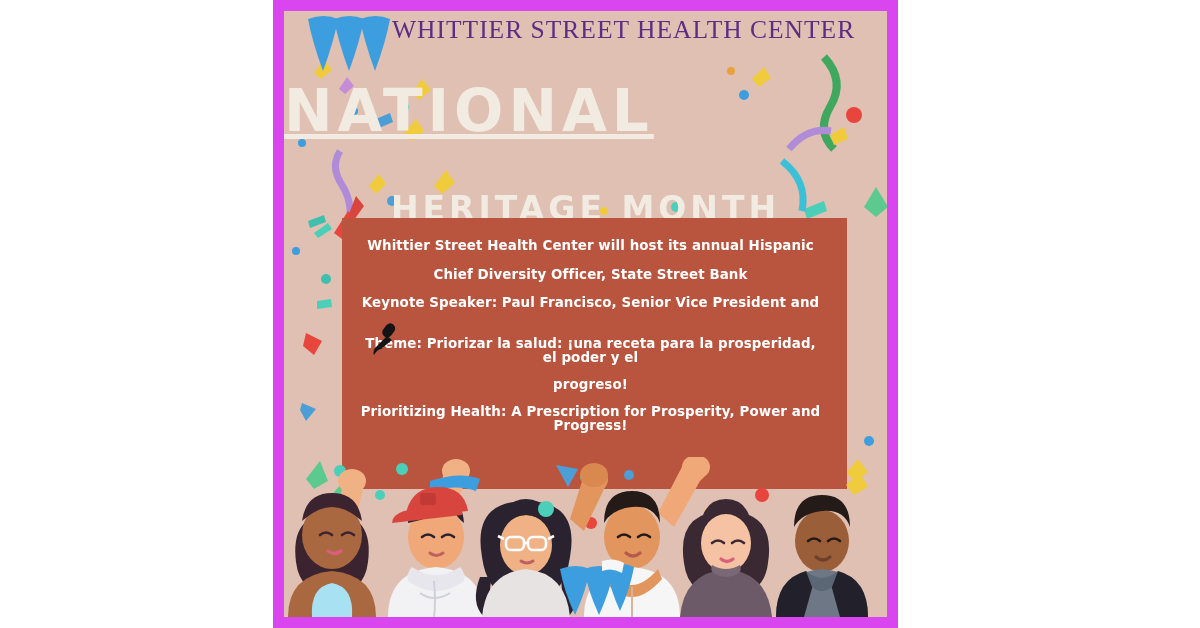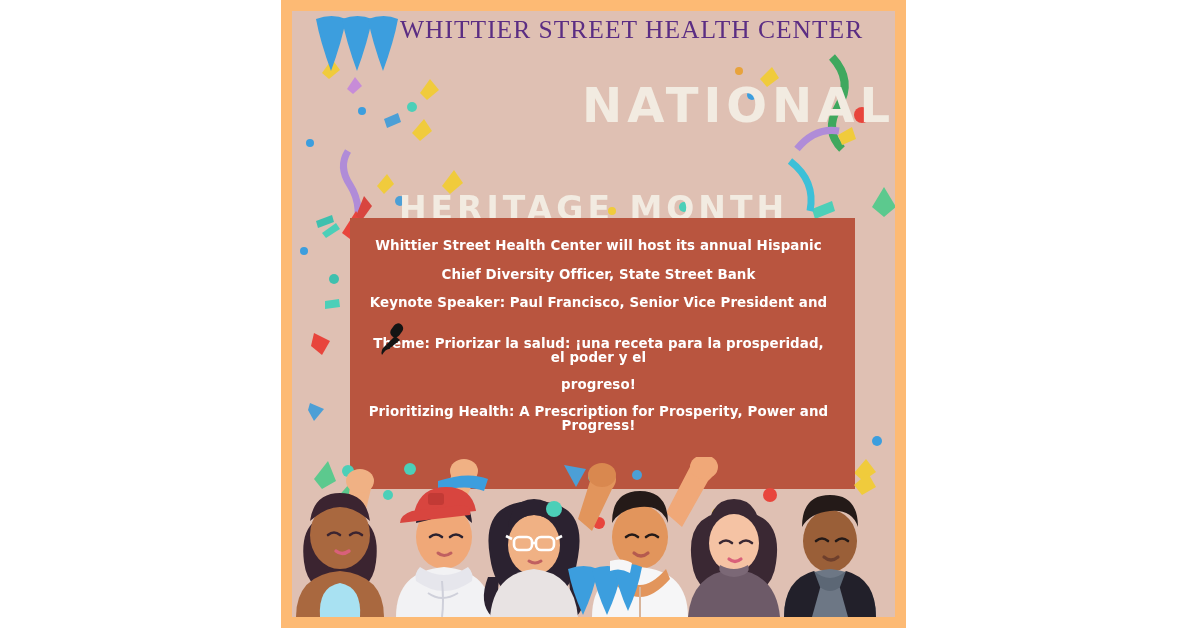--- a/index.html
+++ b/index.html
@@ -2,22 +2,22 @@
 <html><head>
 <meta charset="utf-8">
 <style>
   html,body{margin:0;padding:0;background:#ffffff;}
   body{width:1200px;height:628px;overflow:hidden;font-family:"Liberation Sans",sans-serif;}
 
   .canvas{position:relative;width:1200px;height:628px;background:#ffffff;}
 
   
   .poster{
-    position:absolute;left:281px;top:0px;width:625px;height:628px;
-    background:#fdba74;box-sizing:border-box;padding:11px;
+    position:absolute;left:273px;top:0px;width:625px;height:628px;
+    background:#d946ef;box-sizing:border-box;padding:11px;
   }
   .poster-inner{
     position:relative;width:100%;height:100%;
     background:#dfc0b3;overflow:hidden;
   }
 
   
   .header{position:absolute;left:0;top:0;width:100%;height:68px;}
   .logo{position:absolute;left:18px;top:4px;width:104px;height:60px;}
   .brandblock{position:absolute;left:108px;top:5px;width:492px;}
@@ -26,23 +26,24 @@
     font-size:25.5px;letter-spacing:1.0px;color:#5b2d83;
     white-space:nowrap;line-height:1.08;
   }
   .brand-tag{
     font-family:"Liberation Serif",serif;
     font-size:24px;color:#2f9fdc;white-space:nowrap;line-height:1.12;
   }
 
   
   .t-national{
-    position:absolute;left:0;top:66px;width:100%;text-align:right;
-    font-size:48px;font-weight:bold;letter-spacing:5px;color:#f2ebe1;
+    position:absolute;left:0;top:66px;width:100%;text-align:left;
+    font-size:58px;font-weight:bold;letter-spacing:5px;color:#f2ebe1;
     font-family:"DejaVu Sans",sans-serif;
+    text-decoration:underline;
   }
   .t-hispanic{
     position:absolute;left:0;top:106px;width:100%;text-align:center;
     font-size:78px;font-weight:bold;letter-spacing:1px;
     font-family:"DejaVu Sans",sans-serif;line-height:1;
   }
   .t-hispanic span{display:inline-block;}
   .t-heritage{
     position:absolute;left:0;top:178px;width:100%;text-align:center;
     font-size:33px;font-weight:bold;letter-spacing:4px;color:#f2ebe1;

